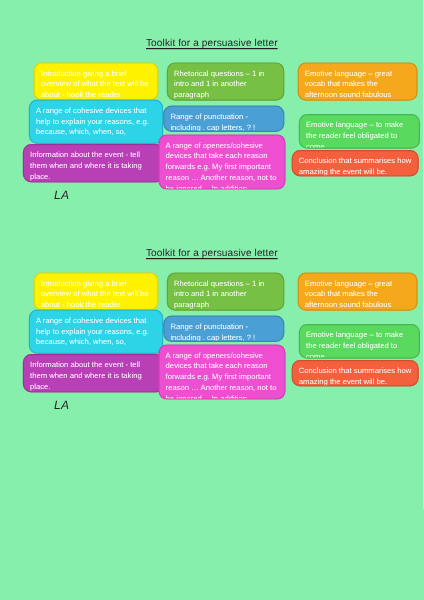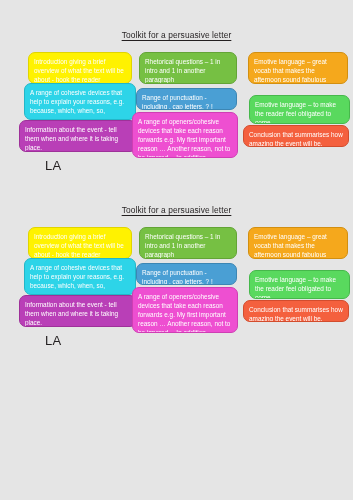--- a/index.html
+++ b/index.html
@@ -2,43 +2,44 @@
 <html><head>
 <meta charset="utf-8">
 <style>
   html,body{margin:0;padding:0;}
   body{
     width:353px;height:500px;
     background:#ffffff;
     font-family:"Liberation Sans", sans-serif;
     overflow:hidden;
   }
-  .page{position:relative;width:353px;height:500px;background:#e5e5e5;}
+  .page{position:relative;width:353px;height:500px;background:#86efac;}
 
   .section{position:absolute;left:0;width:353px;height:185px;}
   .section.s1{top:30px;}
   .section.s2{top:205px;}
 
   .sheet-title{
     position:absolute;left:0;right:0;top:0;
     text-align:center;
     font-size:8.4px;
     color:#231f20;
     letter-spacing:.1px;
   }
   .sheet-title span{
     text-decoration:underline;
     text-underline-offset:1.5px;
   }
 
   .la-label{
     position:absolute;
-    font-size:13px;
+    font-size:10px;
     color:#231f20;
     letter-spacing:.3px;
+    font-style:italic;
   }
 
   .box{
     position:absolute;
     box-sizing:border-box;
     border-radius:7px;
     color:#ffffff;
     font-size:6.4px;
     line-height:1.42;
     padding:4px 5px 4px 5px;

